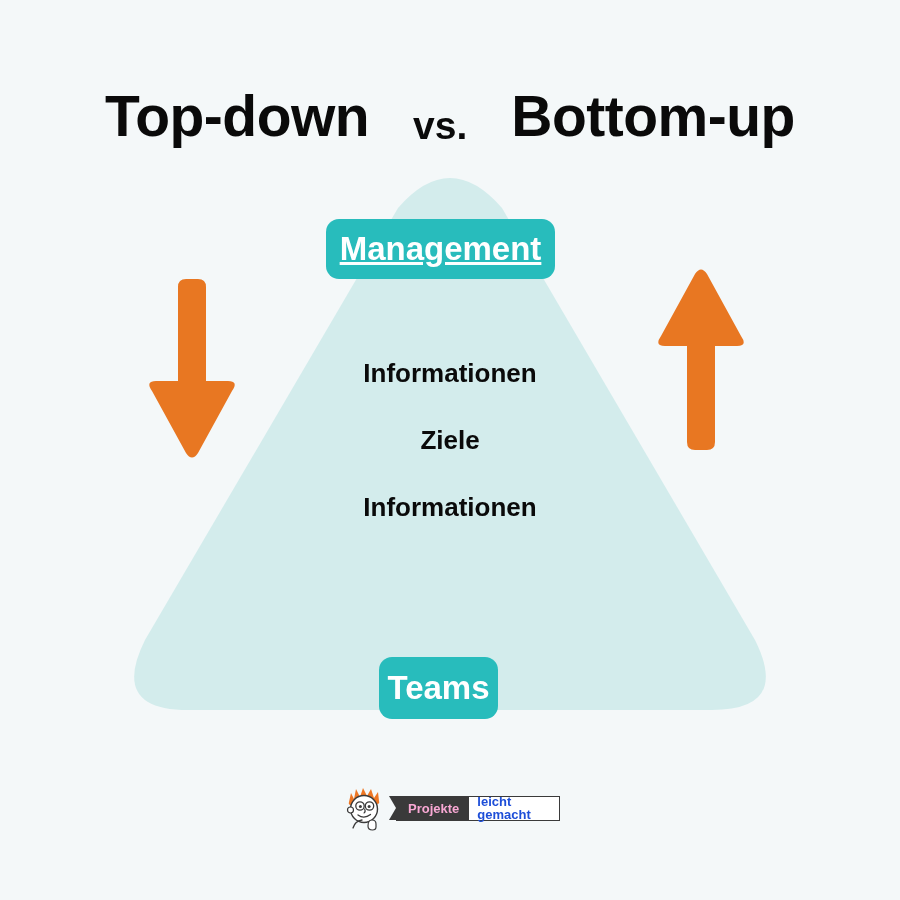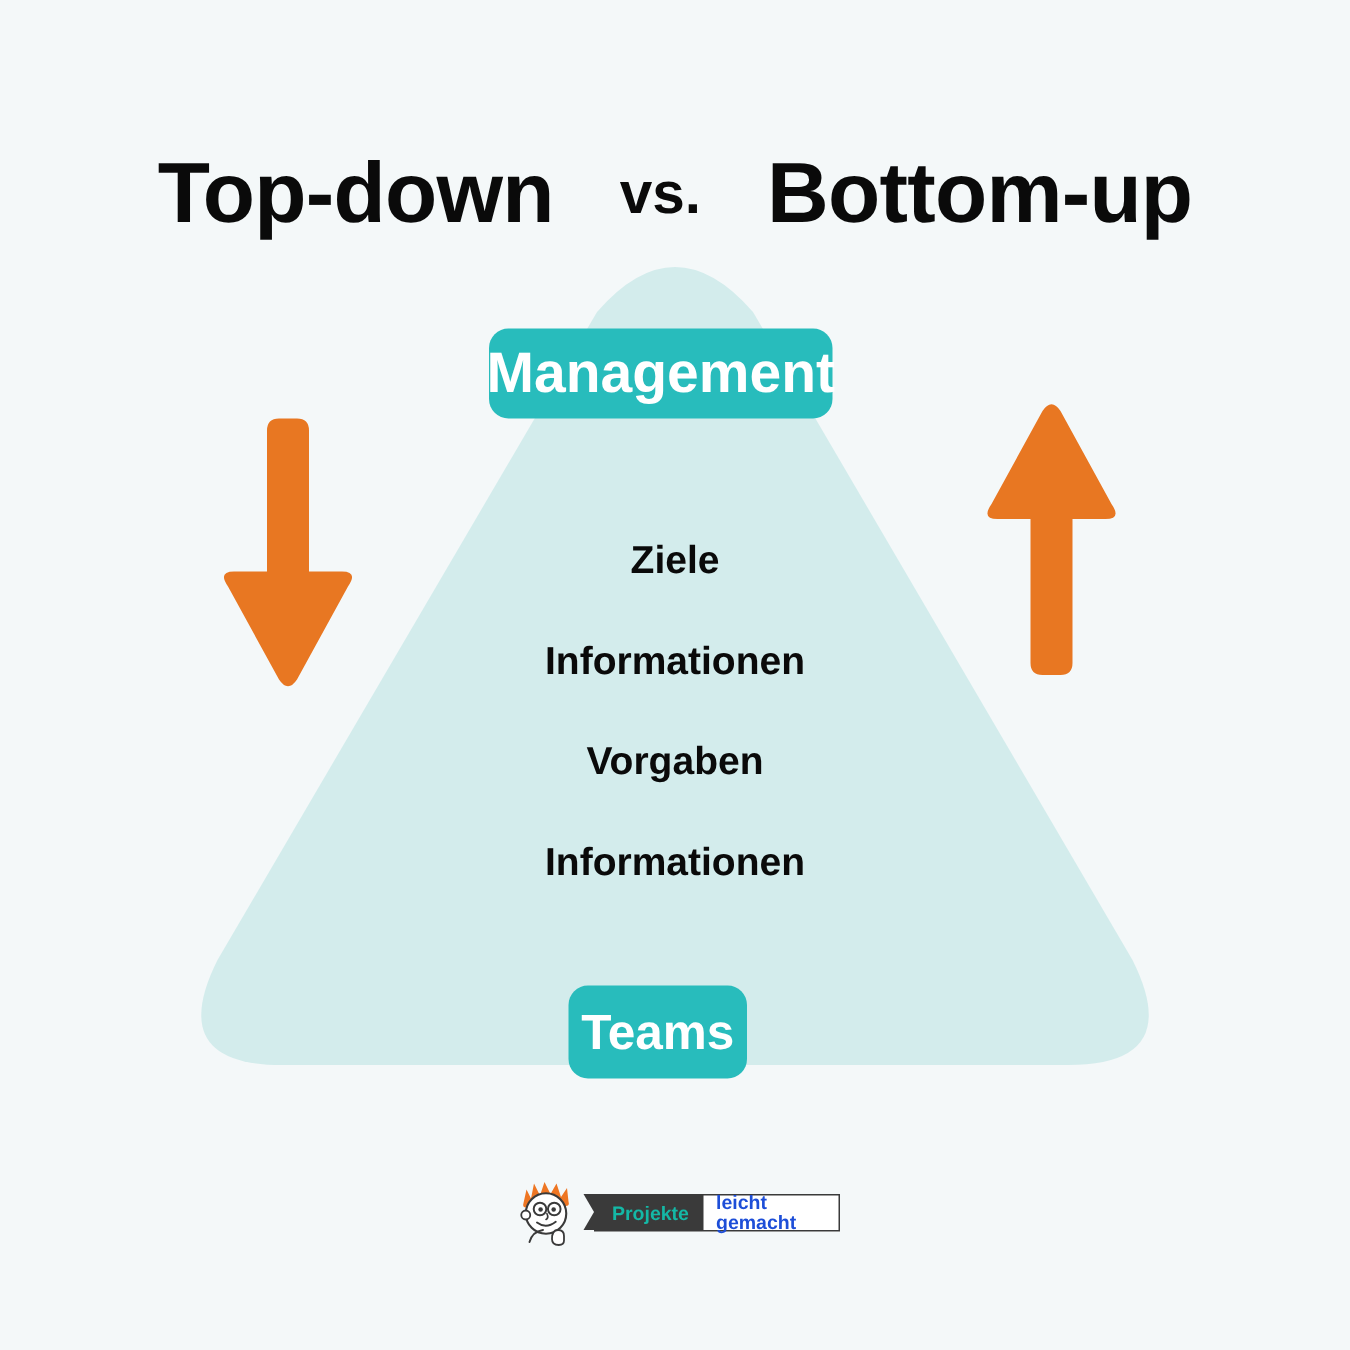--- a/index.html
+++ b/index.html
@@ -20,24 +20,23 @@
   }
 
   
   .title-row {
     position: absolute;
     left: 0;
     top: 88px;
     width: 900px;
     display: flex;
     justify-content: center;
-    align-items: center;
+    align-items: flex-end;
     gap: 44px;
     white-space: nowrap;
-    margin-top: 13px;
   }
   .title-word {
     font-size: 57px;
     font-weight: bold;
     color: #0a0a0a;
     letter-spacing: -0.5px;
     line-height: 1;
   }
   .title-vs {
     font-size: 39px;
@@ -70,21 +69,22 @@
     color: #ffffff;
     font-weight: bold;
     border-radius: 13px;
     box-sizing: border-box;
   }
   .pill-management {
     left: 326px;
     top: 219px;
     width: 229px;
     height: 60px;
-    font-size: 38px;
+    font-size: 33px;
+    text-decoration: underline;
   }
   .pill-teams {
     left: 379px;
     top: 657px;
     width: 119px;
     height: 62px;
     font-size: 33px;
   }
 
   
@@ -142,21 +142,21 @@
   .logo-face svg { display: block; width: 52px; height: 52px; }
   .logo-banner {
     display: flex;
     align-items: stretch;
     height: 25px;
     margin-left: 4px;
   }
   .logo-banner-left {
     position: relative;
     background: #3a3a3a;
-    color: #14b8a6;
+    color: #f9a8d4;
     font-size: 13px;
     font-weight: bold;
     display: flex;
     align-items: center;
     padding: 0 9px 0 12px;
     line-height: 1;
   }
   .logo-banner-left::before {
     content: "";
     position: absolute;
@@ -238,23 +238,22 @@
                L 32 88
                Z" fill="#e87722"></path>
     </svg>
   </div>
 
   <div class="pill pill-management">
     <span>Management</span>
   </div>
 
   <div class="flow-list">
+    <div class="flow-item">Informationen</div>
     <div class="flow-item">Ziele</div>
-    <div class="flow-item">Informationen</div>
-    <div class="flow-item">Vorgaben</div>
     <div class="flow-item">Informationen</div>
   </div>
 
   <div class="pill pill-teams">
     <span>Teams</span>
   </div>
 
   <div class="logo">
     <div class="logo-face">
       <svg viewBox="0 0 52 52" xmlns="http://www.w3.org/2000/svg">

